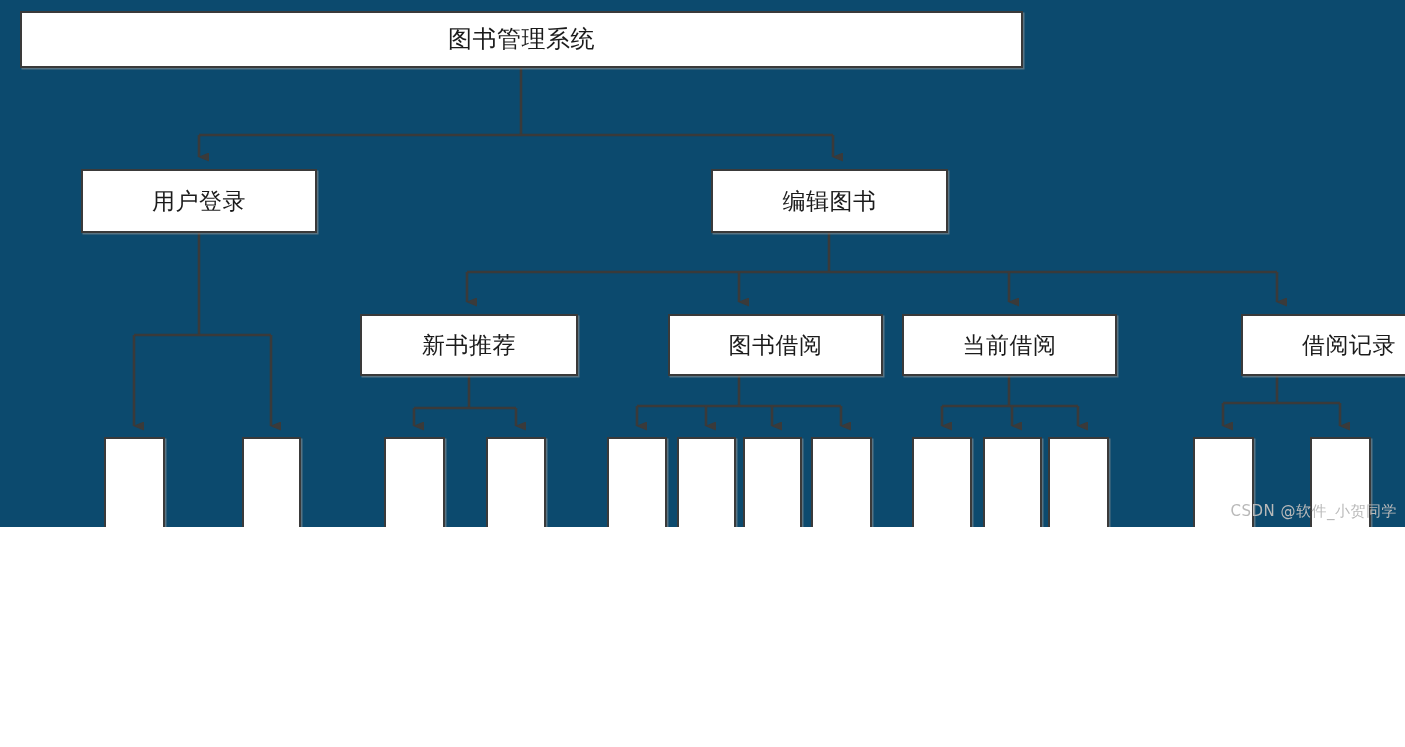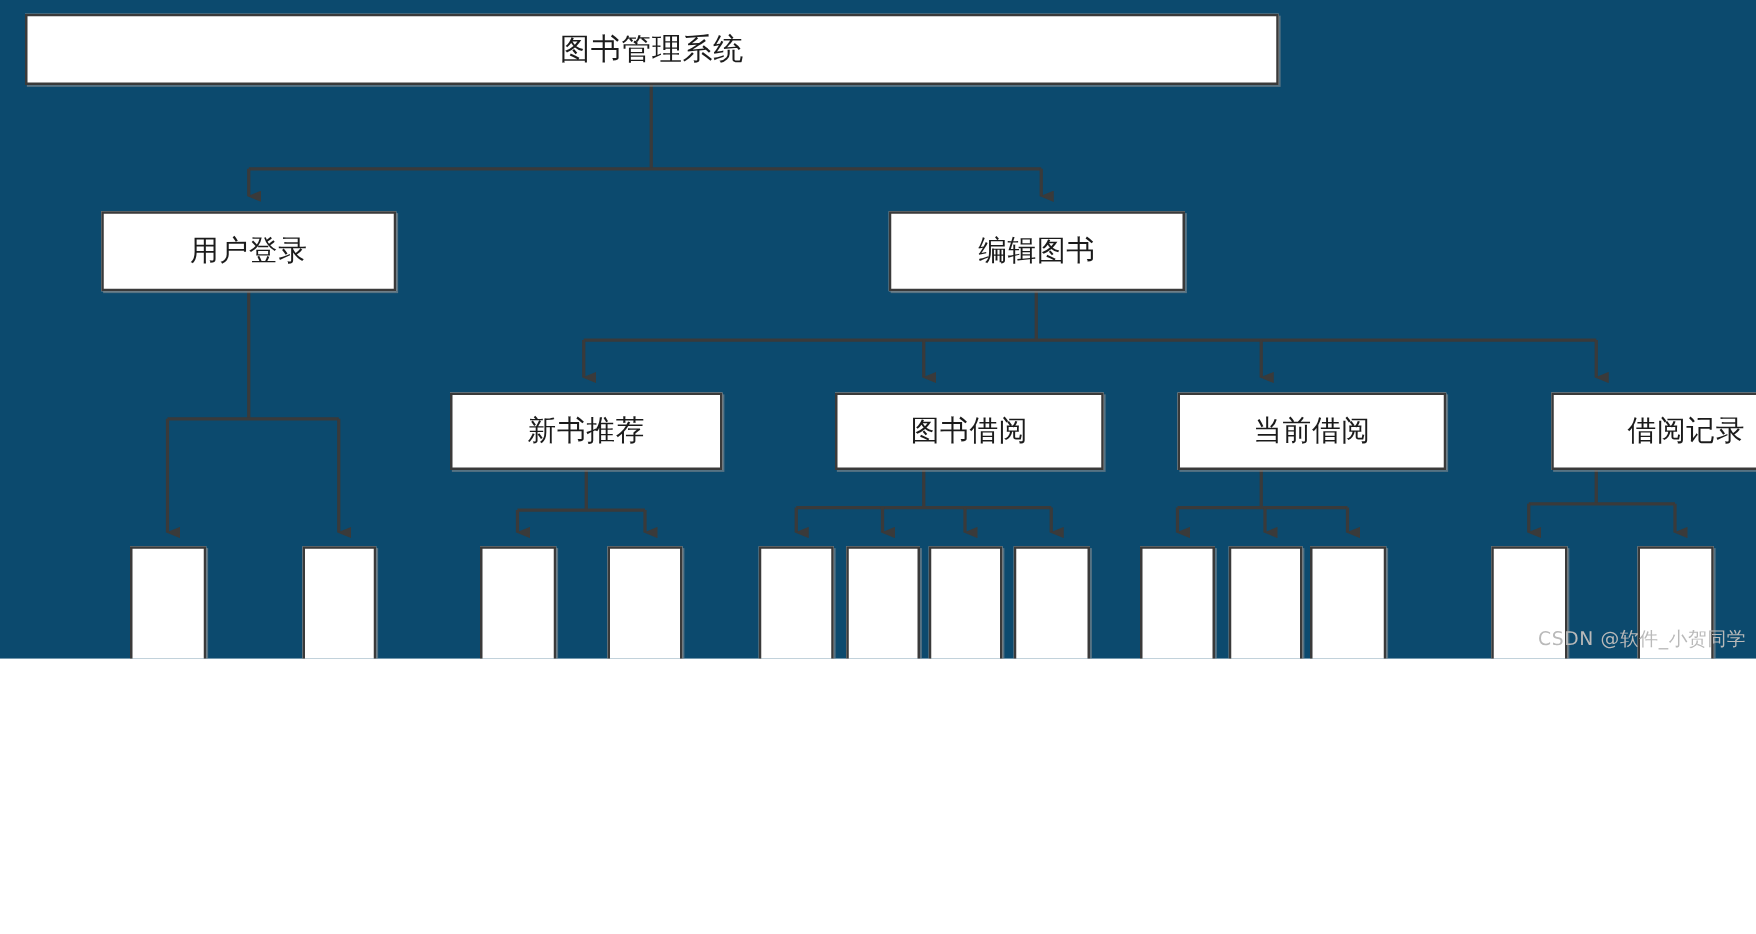--- a/index.html
+++ b/index.html
@@ -145,21 +145,21 @@
   </div>
 
   <div class="node horiz" style="left:360px; top:314px; width:218px; height:62px;">
     <span class="label">新书推荐</span>
   </div>
 
   <div class="node horiz" style="left:632px; top:314px; width:215px; height:62px;margin-left:36px;">
     <span class="label">图书借阅</span>
   </div>
 
-  <div class="node horiz" style="left:902px; top:314px; width:215px; height:62px;margin-left:40px;">
+  <div class="node horiz" style="left:902px; top:314px; width:215px; height:62px;">
     <span class="label">当前借阅</span>
   </div>
 
   <div class="node horiz" style="left:1241px; top:314px; width:216px; height:62px;">
     <span class="label">借阅记录</span>
   </div>
 
   <div class="node vert" style="left:104px; top:437px; width:61px; height:298px;">
     <span class="label">用户登录</span>
   </div>

